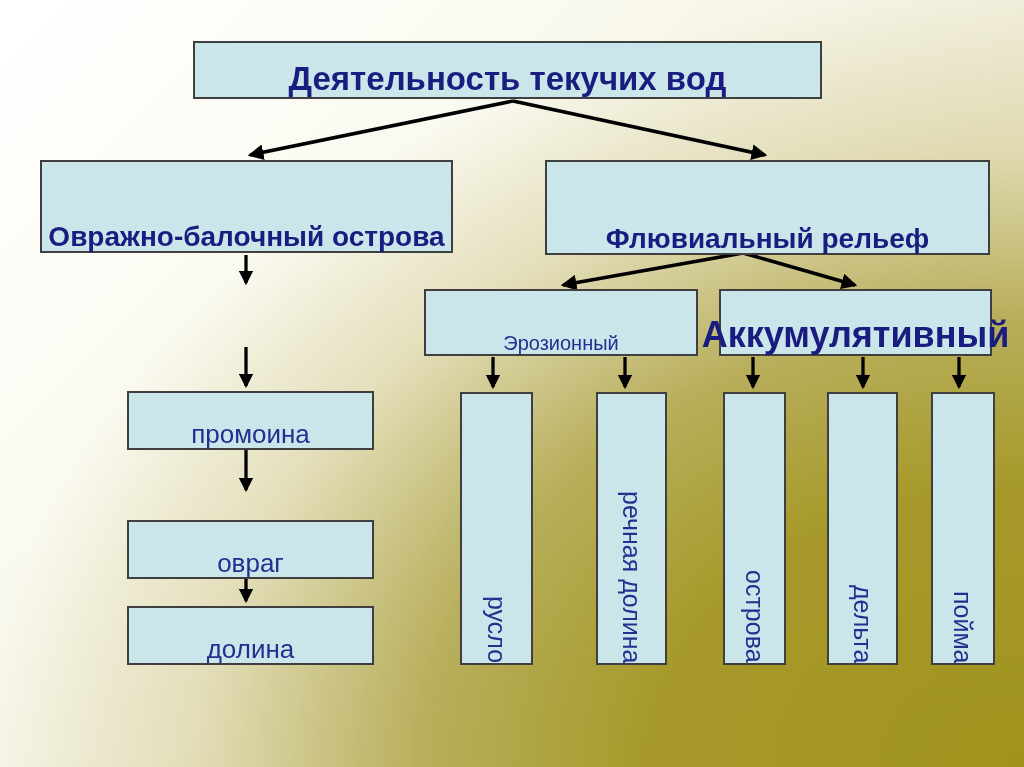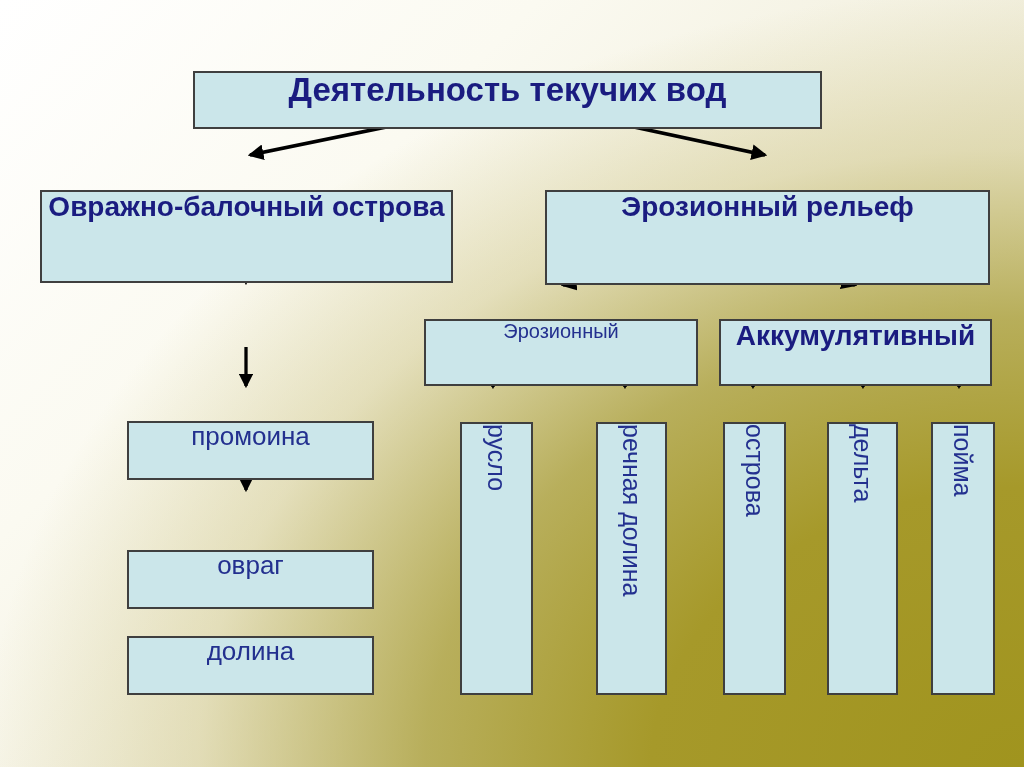--- a/index.html
+++ b/index.html
@@ -13,35 +13,34 @@
         #a0941e 0%, #a6992a 28%, rgba(170,159,60,0.80) 45%,
         rgba(200,190,120,0.40) 62%, rgba(235,232,205,0) 78%),
       linear-gradient(135deg,#ffffff 0%,#fbfaf1 30%,#f0edda 62%,#e9e6c6 100%);
   }
   .arrows{position:absolute;left:0;top:0;}
   .node{
     position:absolute;
     box-sizing:border-box;
     background:#cbe6ea;
     border:2px solid #3f3f3f;
-    display:flex;align-items:flex-start;justify-content:center;
+    display:flex;align-items:flex-end;justify-content:center;
     text-align:center;
     color:#23308f;
     line-height:1.05;
-    margin-top:30px;
   }
   .bold{font-weight:bold;color:#1a1c80;}
   
   .b-title   {left:193px;top:41px; width:629px;height:58px; font-size:33px;}
   .b-ovr     {left:40px; top:160px;width:413px;height:93px; font-size:28px;}
   .b-flu     {left:545px;top:160px;width:445px;height:95px; font-size:28px;}
   .b-chain   {left:127px;width:247px;height:59px;font-size:26px;}
   .b-c0{top:288px;} .b-c1{top:391px;} .b-c2{top:520px;} .b-c3{top:606px;}
   .b-ero     {left:424px;top:289px;width:274px;height:67px;font-size:20px;}
-  .b-akk     {left:719px;top:289px;width:273px;height:67px;font-size:28px;}
+  .b-akk     {left:719px;top:289px;width:273px;height:67px;font-size:36px;}
   .b-col     {top:392px;height:273px;font-size:25px;}
   .b-ruslo   {left:460px;width:73px;}
   .b-rech    {left:596px;width:71px;}
   .b-ostr    {left:723px;width:63px;}
   .b-delta   {left:827px;width:71px;}
   .b-poyma   {left:931px;width:64px;}
   .vtext{writing-mode:vertical-rl;white-space:nowrap;}
 </style>
 </head>
 <body>
@@ -73,21 +72,21 @@
 
   <div class="node bold b-title">
     <span>Деятельность текучих вод</span>
   </div>
 
   <div class="node bold b-ovr">
     <span>Овражно-балочный острова</span>
   </div>
 
   <div class="node bold b-flu">
-    <span>Эрозионный рельеф</span>
+    <span>Флювиальный рельеф</span>
   </div>
 
   <div class="node b-chain b-c1">
     <span>промоина</span>
   </div>
   <div class="node b-chain b-c2">
     <span>овраг</span>
   </div>
   <div class="node b-chain b-c3">
     <span>долина</span>

